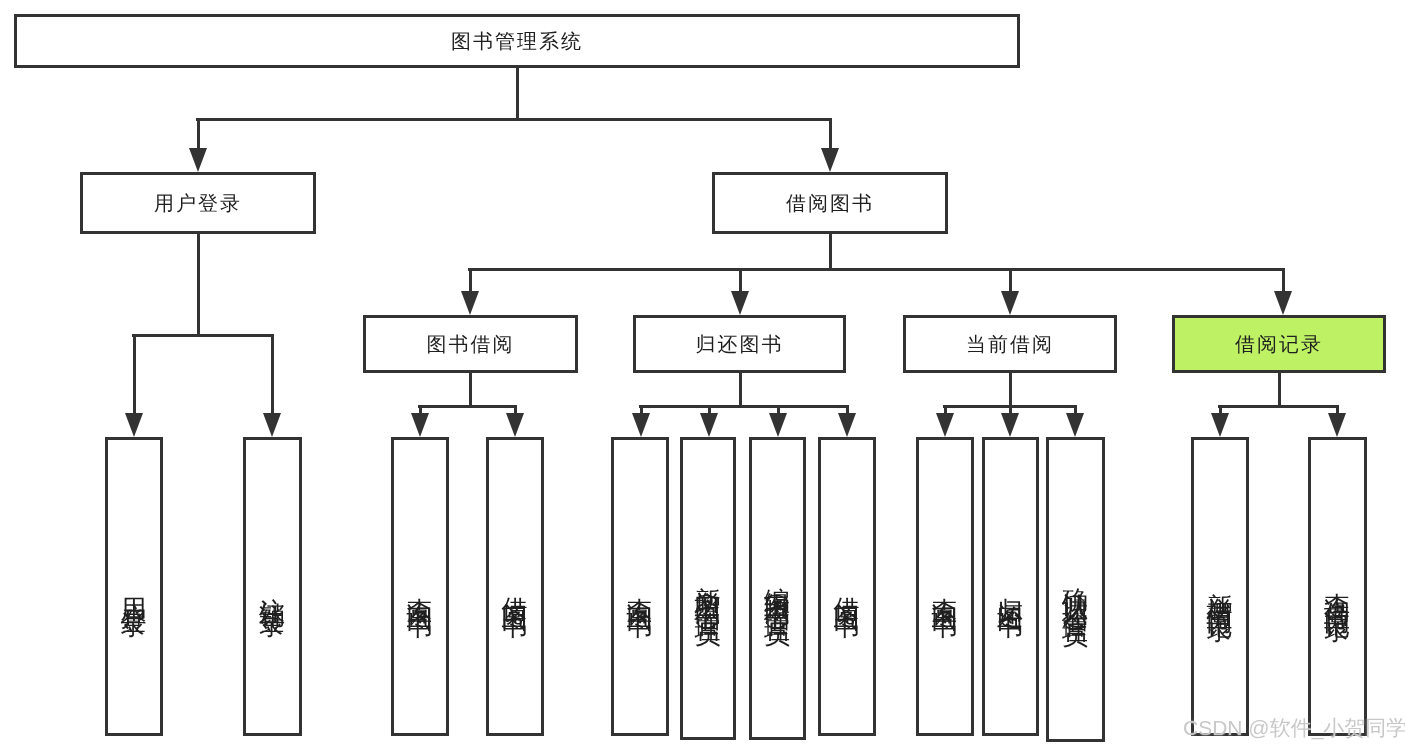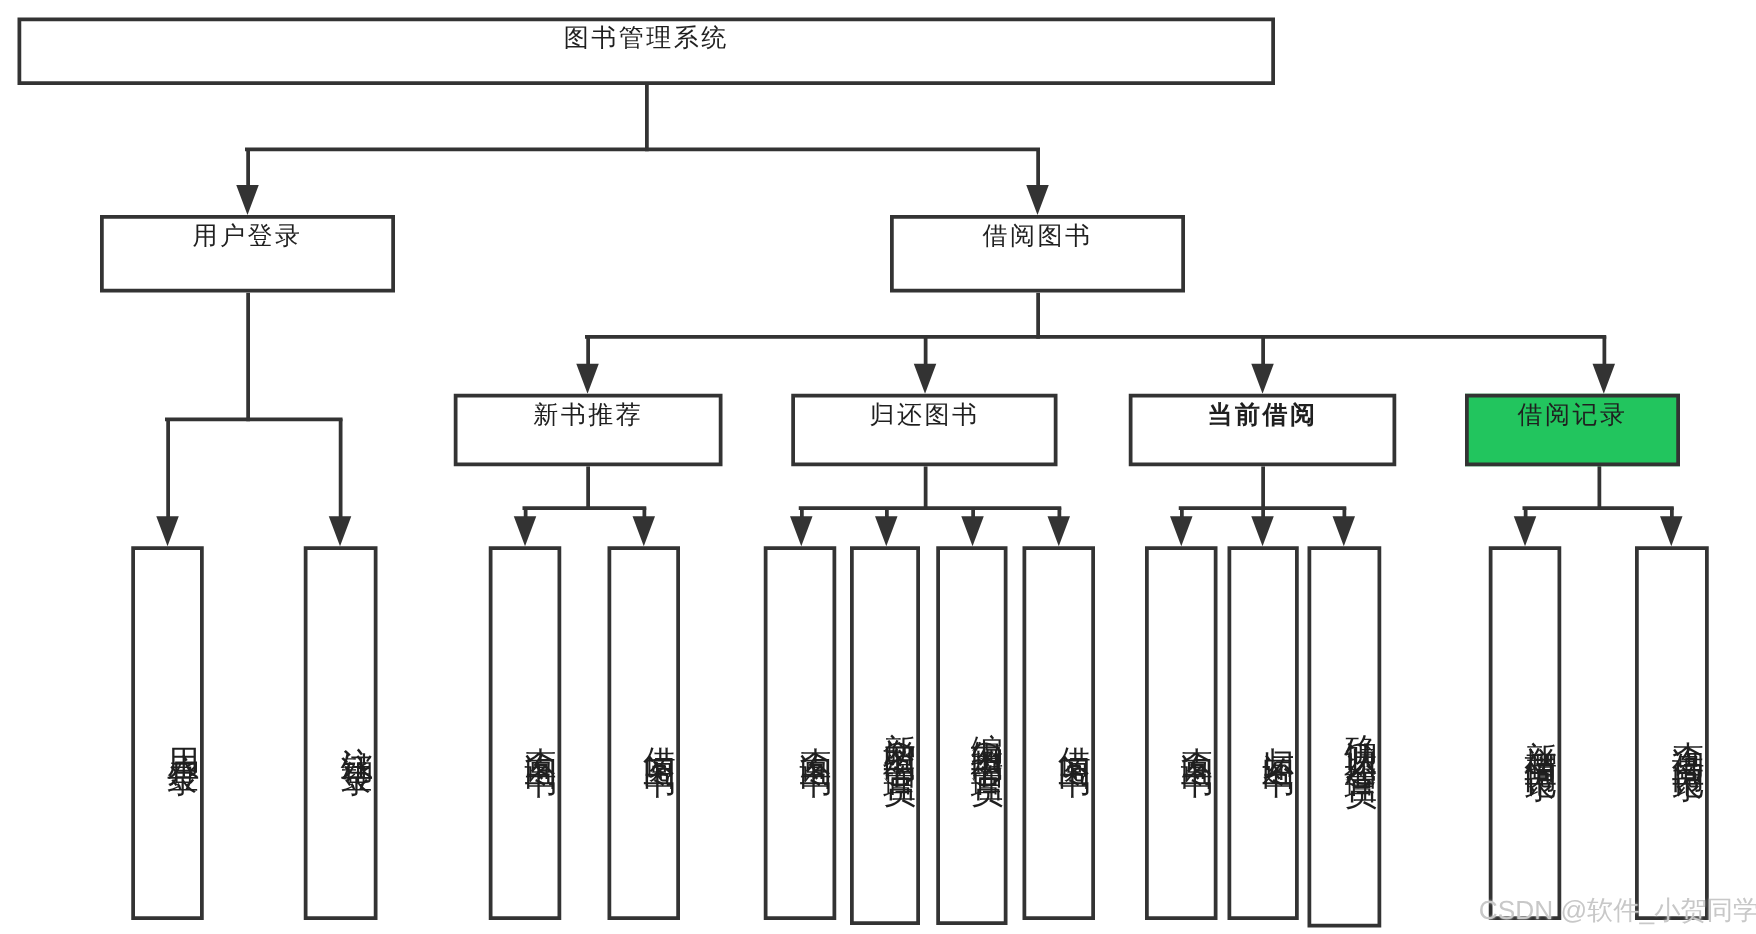--- a/index.html
+++ b/index.html
@@ -2,21 +2,21 @@
 <html><head>
 <meta charset="utf-8">
 <style>
   html,body{margin:0;padding:0;background:#ffffff;}
   .canvas{
     position:relative;width:1405px;height:747px;background:#ffffff;
     font-family:"Liberation Sans","DejaVu Sans",sans-serif;color:#1f1f1f;overflow:hidden;
   }
   .node{
     position:absolute;background:#ffffff;border:3px solid #333333;box-sizing:border-box;
-    display:flex;justify-content:center;z-index:2;
+    display:flex;align-items:center;justify-content:center;z-index:2;
   }
   .hbox{font-size:20px;letter-spacing:2px;font-weight:400;}
   .leaf{
     writing-mode:vertical-rl;text-orientation:mixed;
     font-size:26px;letter-spacing:5px;line-height:1;font-weight:400;
   }
   .line-v{position:absolute;width:3px;background:#333333;z-index:1;}
   .line-h{position:absolute;height:3px;background:#333333;z-index:1;}
   .arrow{
     position:absolute;width:0;height:0;z-index:1;
@@ -39,29 +39,29 @@
   </div>
 
   <div class="node hbox" style="left: 80px; top: 172px; width: 236px; height: 62px; border-color: rgb(51, 51, 51); background: rgb(255, 255, 255); color: rgb(31, 31, 31);">
     <span>用户登录</span>
   </div>
   <div class="node hbox" style="left: 712px; top: 172px; width: 236px; height: 62px; border-color: rgb(51, 51, 51); background: rgb(255, 255, 255); color: rgb(31, 31, 31);">
     <span>借阅图书</span>
   </div>
 
   <div class="node hbox" style="left: 363px; top: 315px; width: 215px; height: 58px; border-color: rgb(51, 51, 51); background: rgb(255, 255, 255); color: rgb(31, 31, 31);">
-    <span>新书推荐</span>
+    <span>图书借阅</span>
   </div>
   <div class="node hbox" style="left: 633px; top: 315px; width: 213px; height: 58px; border-color: rgb(51, 51, 51); background: rgb(255, 255, 255); color: rgb(31, 31, 31);">
     <span>归还图书</span>
   </div>
-  <div class="node hbox" style="left: 903px; top: 315px; width: 214px; height: 58px; border-color: rgb(51, 51, 51); background: rgb(255, 255, 255); color: rgb(31, 31, 31); font-weight: bold;">
+  <div class="node hbox" style="left: 903px; top: 315px; width: 214px; height: 58px; border-color: rgb(51, 51, 51); background: rgb(255, 255, 255); color: rgb(31, 31, 31);">
     <span>当前借阅</span>
   </div>
-  <div class="node hbox" style="left: 1172px; top: 315px; width: 172px; height: 58px; border-color: rgb(51, 51, 51); background: #22c55e; color: rgb(31, 31, 31);">
+  <div class="node hbox" style="left: 1172px; top: 315px; width: 214px; height: 58px; border-color: rgb(51, 51, 51); background: #bef264; color: rgb(31, 31, 31);">
     <span>借阅记录</span>
   </div>
 
   <div class="node leaf" style="left: 105px; top: 437px; width: 58px; height: 299px; border-color: rgb(51, 51, 51); background: rgb(255, 255, 255); color: rgb(31, 31, 31);">
     <span>用户登录</span>
   </div>
   <div class="node leaf" style="left: 243px; top: 437px; width: 59px; height: 299px; border-color: rgb(51, 51, 51); background: rgb(255, 255, 255); color: rgb(31, 31, 31);">
     <span>注销登录</span>
   </div>
 

